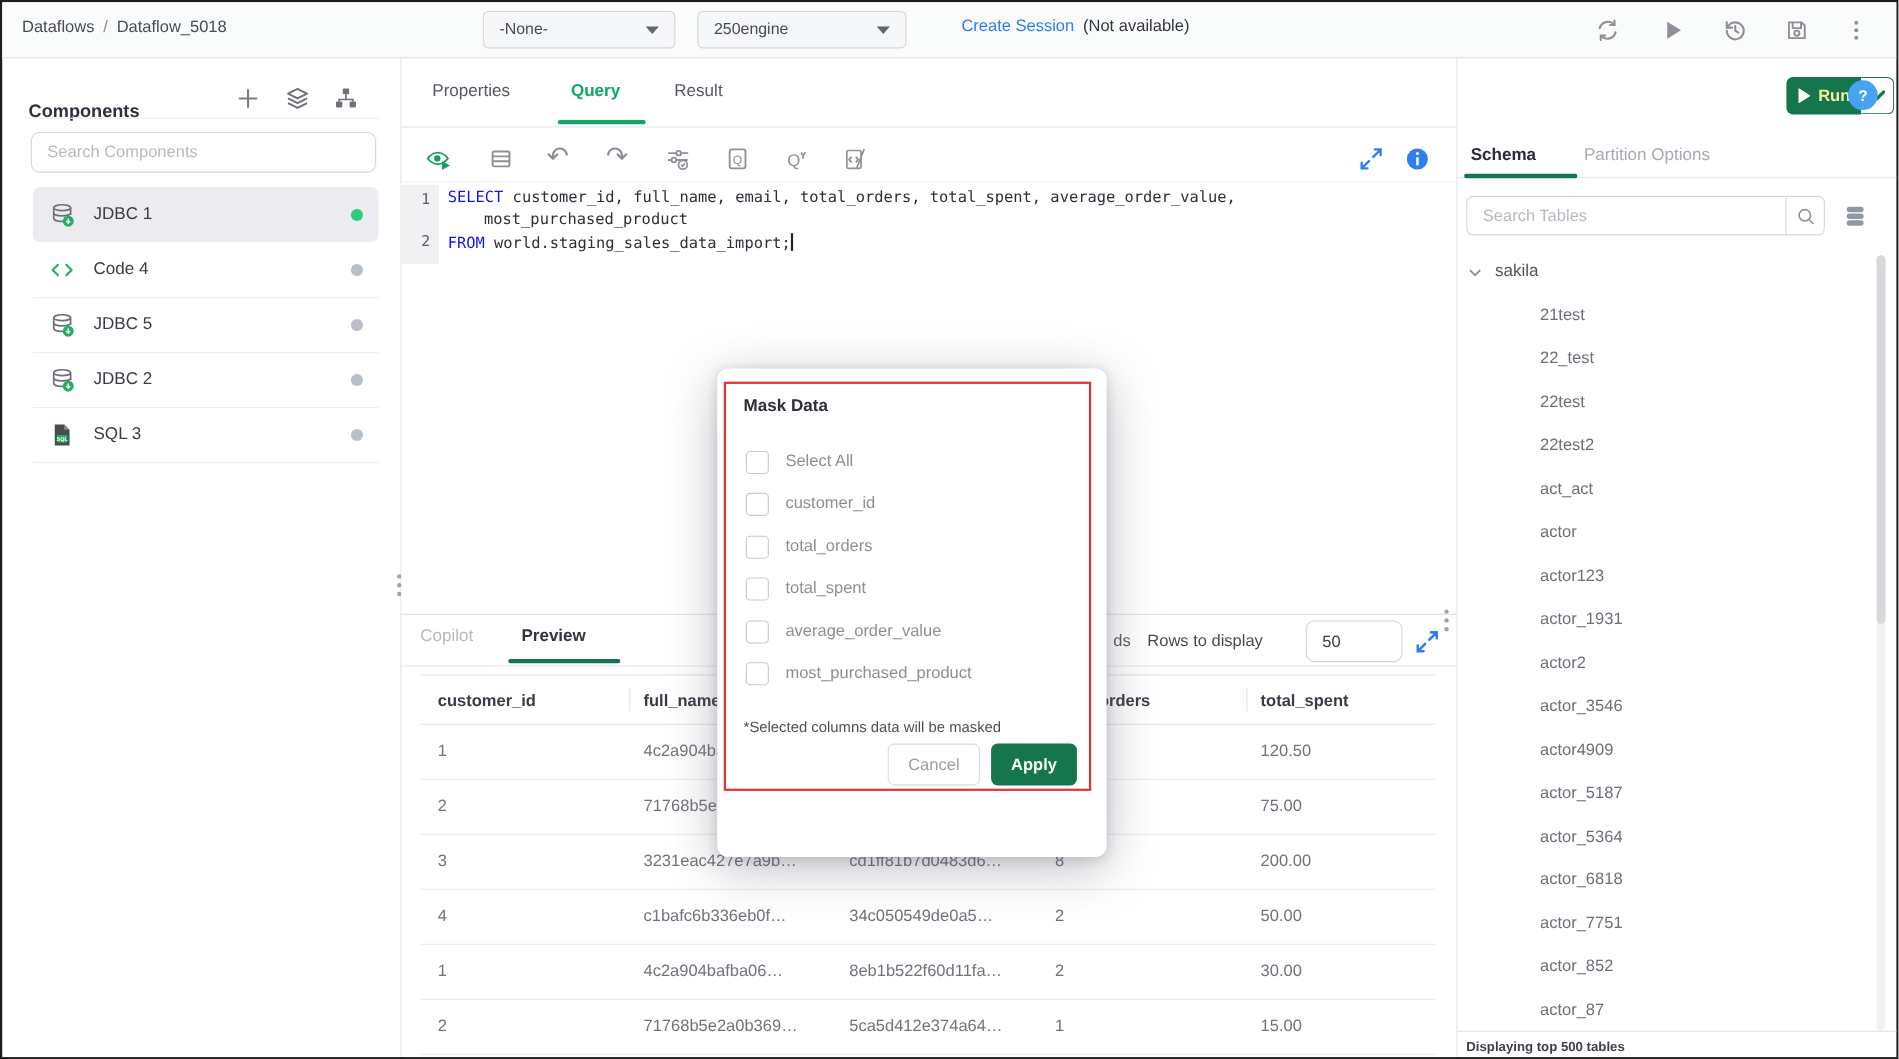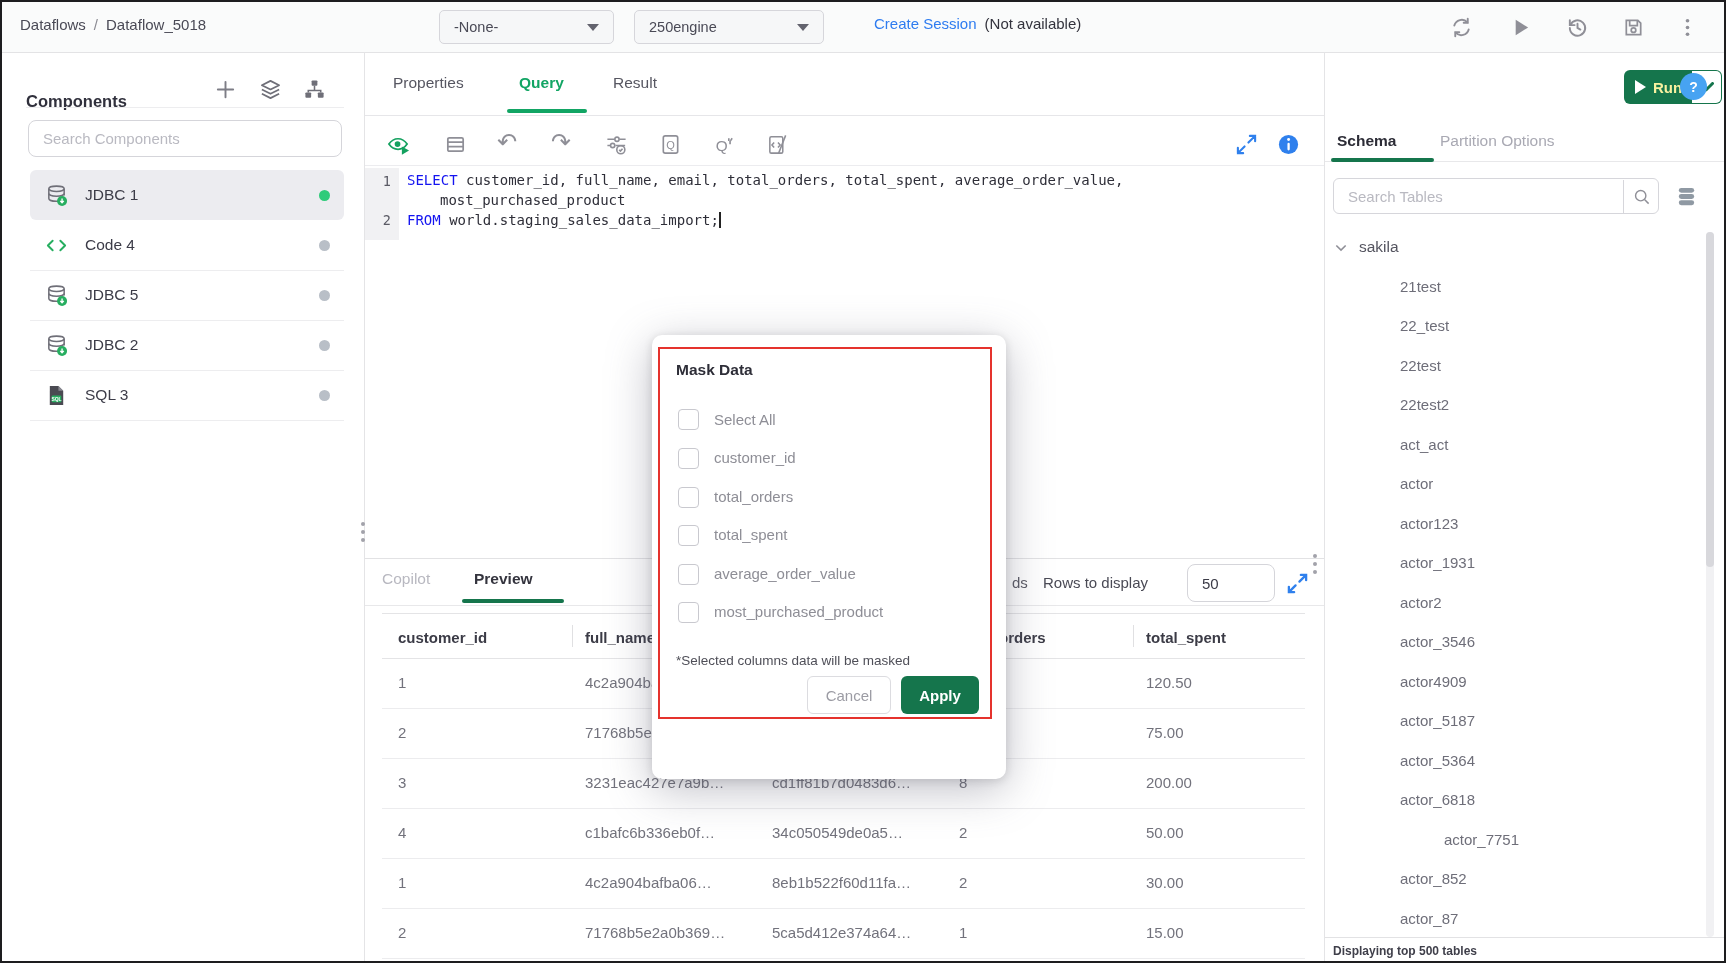--- a/index.html
+++ b/index.html
@@ -442,35 +442,35 @@
     <span class="a tree-item" style="left:67px;top:206px;">act_act</span>
     <span class="a tree-item" style="left:67px;top:245px;">actor</span>
     <span class="a tree-item" style="left:67px;top:285px;">actor123</span>
     <span class="a tree-item" style="left:67px;top:324px;">actor_1931</span>
     <span class="a tree-item" style="left:67px;top:364px;">actor2</span>
     <span class="a tree-item" style="left:67px;top:403px;">actor_3546</span>
     <span class="a tree-item" style="left:67px;top:443px;">actor4909</span>
     <span class="a tree-item" style="left:67px;top:482px;">actor_5187</span>
     <span class="a tree-item" style="left:67px;top:522px;">actor_5364</span>
     <span class="a tree-item" style="left:67px;top:561px;">actor_6818</span>
-    <span class="a tree-item" style="left:67px;top:601px;margin-left:44px;">actor_7751</span>
+    <span class="a tree-item" style="left:67px;top:601px;">actor_7751</span>
     <span class="a tree-item" style="left:67px;top:640px;">actor_852</span>
     <span class="a tree-item" style="left:67px;top:680px;">actor_87</span>
   </div>
   <div class="a sb-track" style="left:1704px;top:230px;width:8px;height:705px;">
     <div class="sb-thumb" style="width:8px;height:335px;"></div>
   </div>
   <div class="a" style="left:1323px;top:935px;width:401px;height:0;border-top:1px solid #e2e2e4;"></div>
   <span class="a" style="left:1331px;top:942px;font-size:12px;font-weight:bold;color:#3f3f4a;">Displaying top 500 tables</span>
 
   <div class="a modal-card" style="left:650px;top:310px;width:354px;height:444px;z-index:50;margin-top:23px;">
     <div class="a modal-red" style="left:6px;top:12px;width:334px;height:372px;"></div>
     <span class="a" style="left:24px;top:26px;font-size:15.5px;font-weight:bold;color:#2e2e38;">Mask Data</span>
 
-    <div class="a" style="left:26px;top:74px;display:flex;align-items:flex-start;gap:15px;">
+    <div class="a" style="left:26px;top:74px;display:flex;align-items:flex-end;gap:15px;">
       <span class="cb"></span>
       <span class="cblab">Select All</span>
     </div>
     <div class="a" style="left:26px;top:112px;display:flex;align-items:center;gap:15px;">
       <span class="cb"></span>
       <span class="cblab">customer_id</span>
     </div>
     <div class="a" style="left:26px;top:151px;display:flex;align-items:center;gap:15px;">
       <span class="cb"></span>
       <span class="cblab">total_orders</span>

